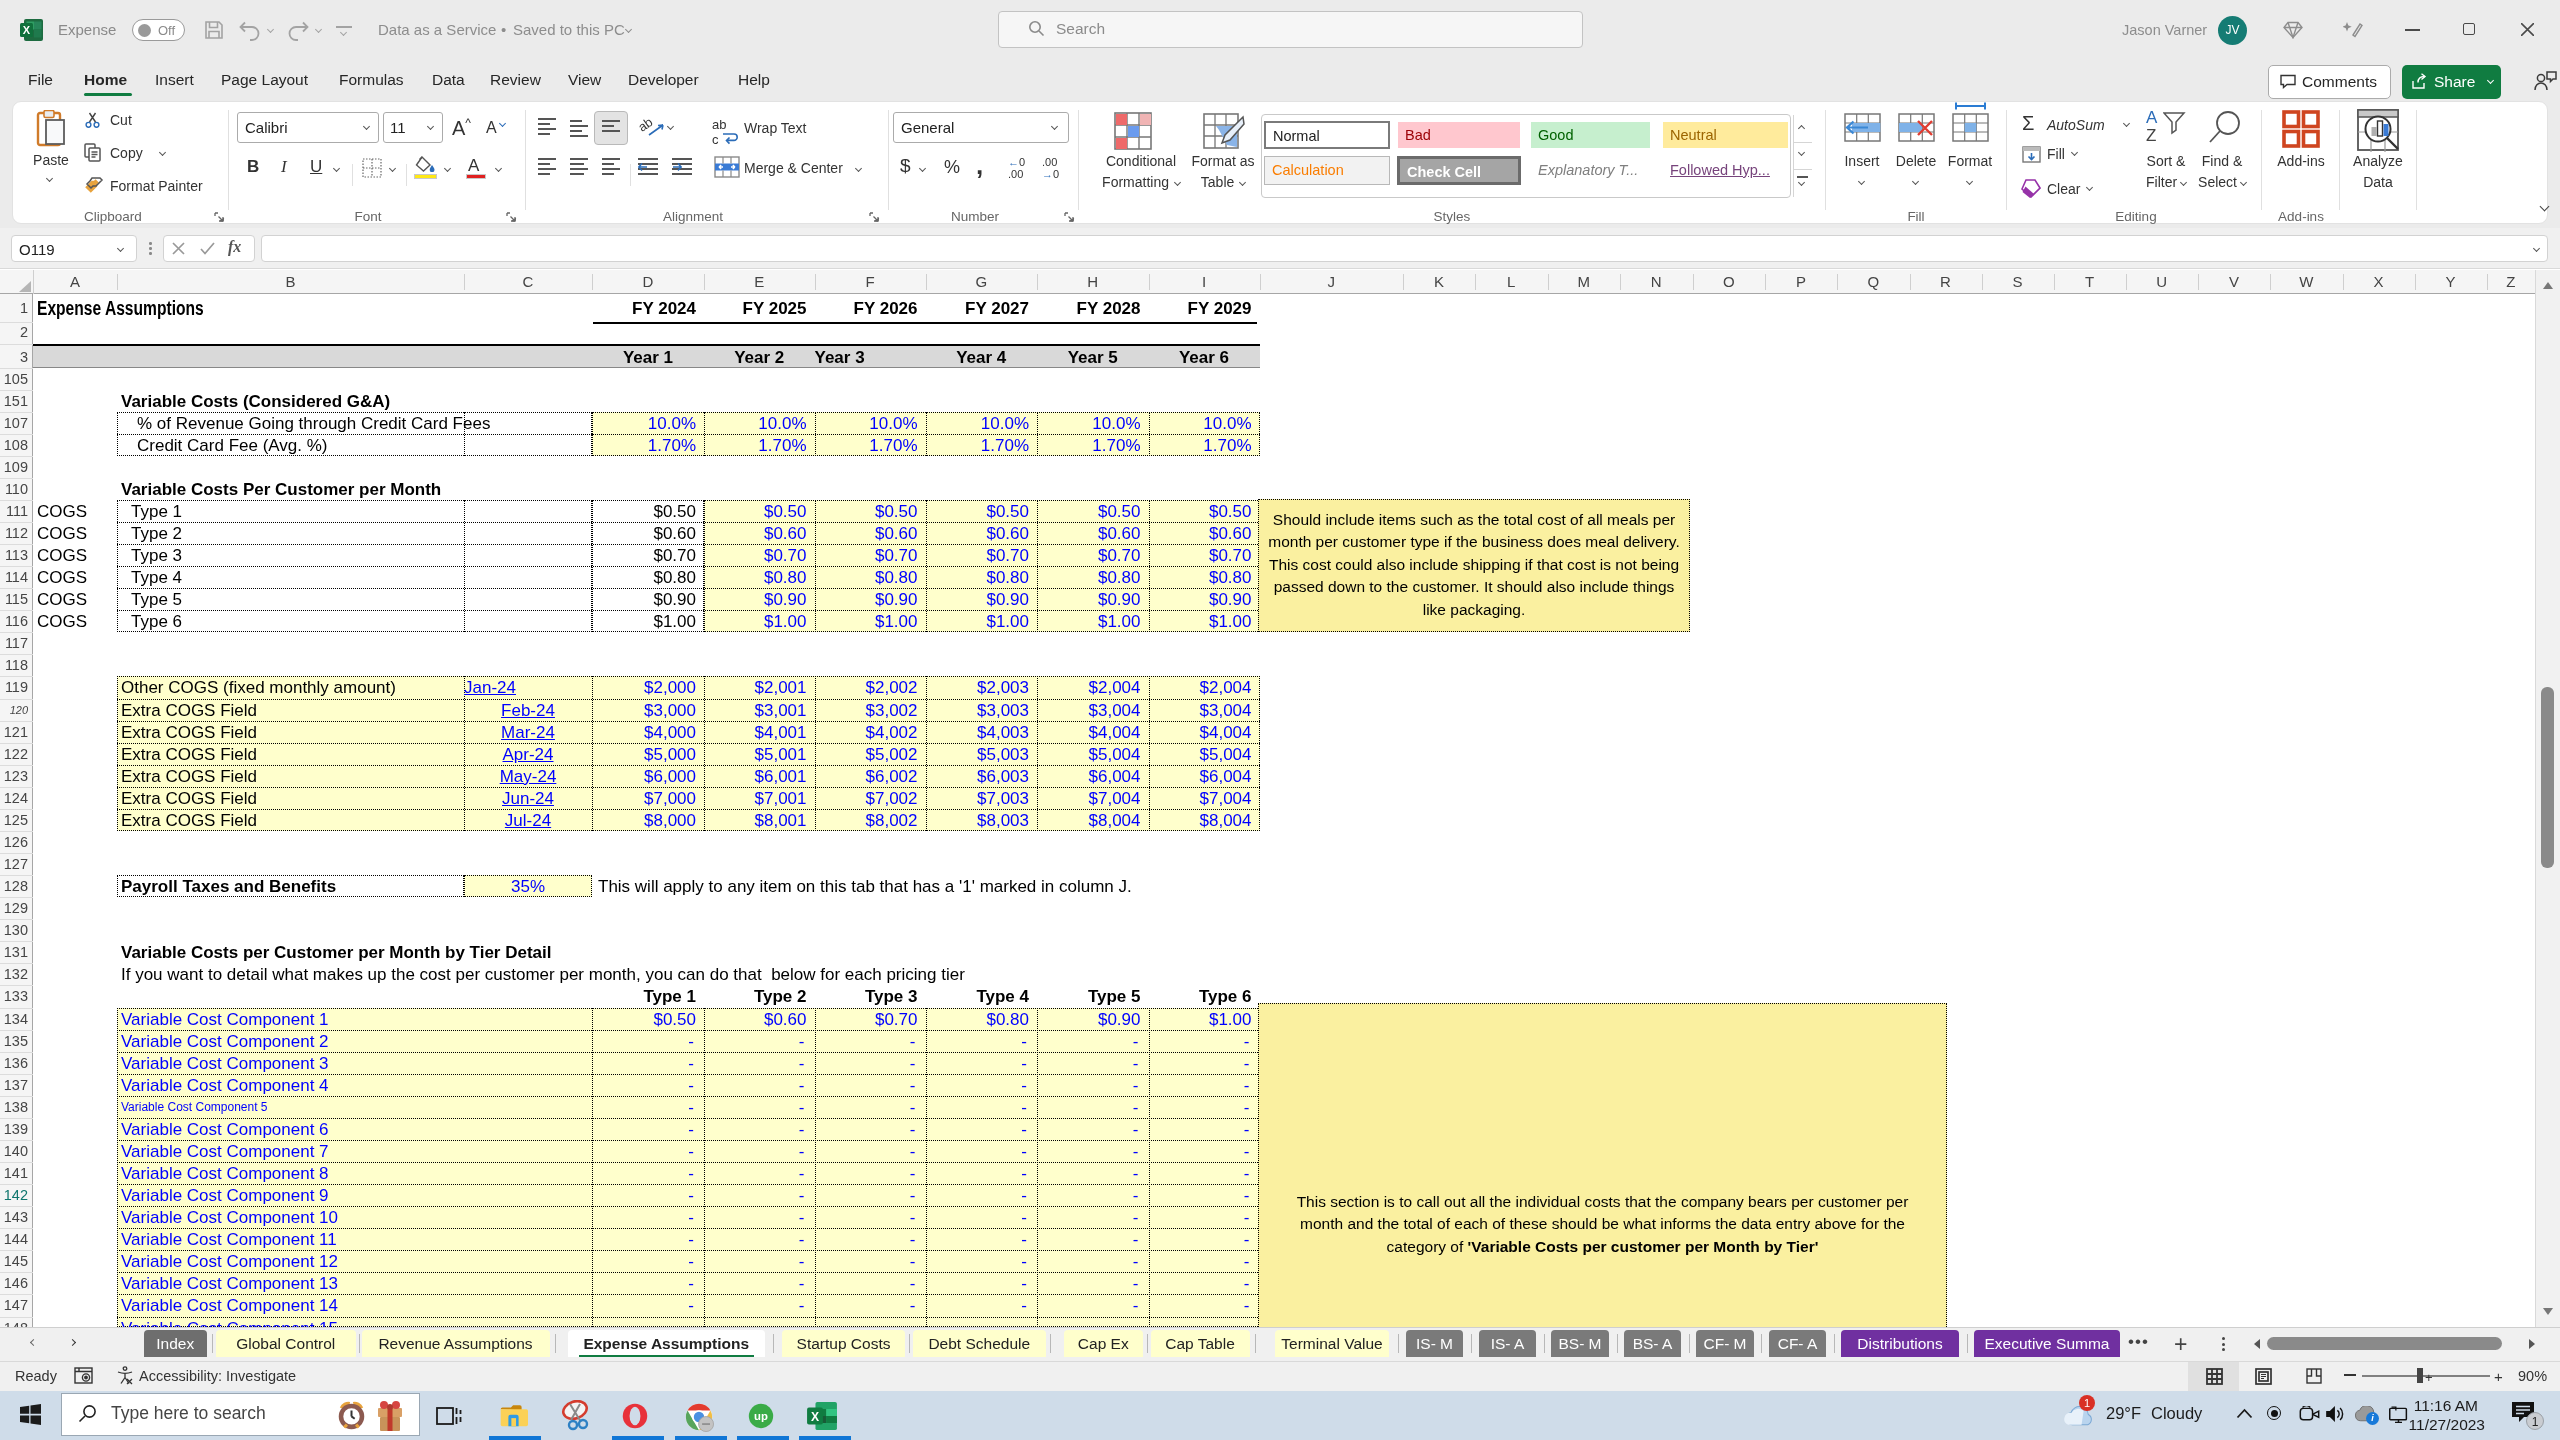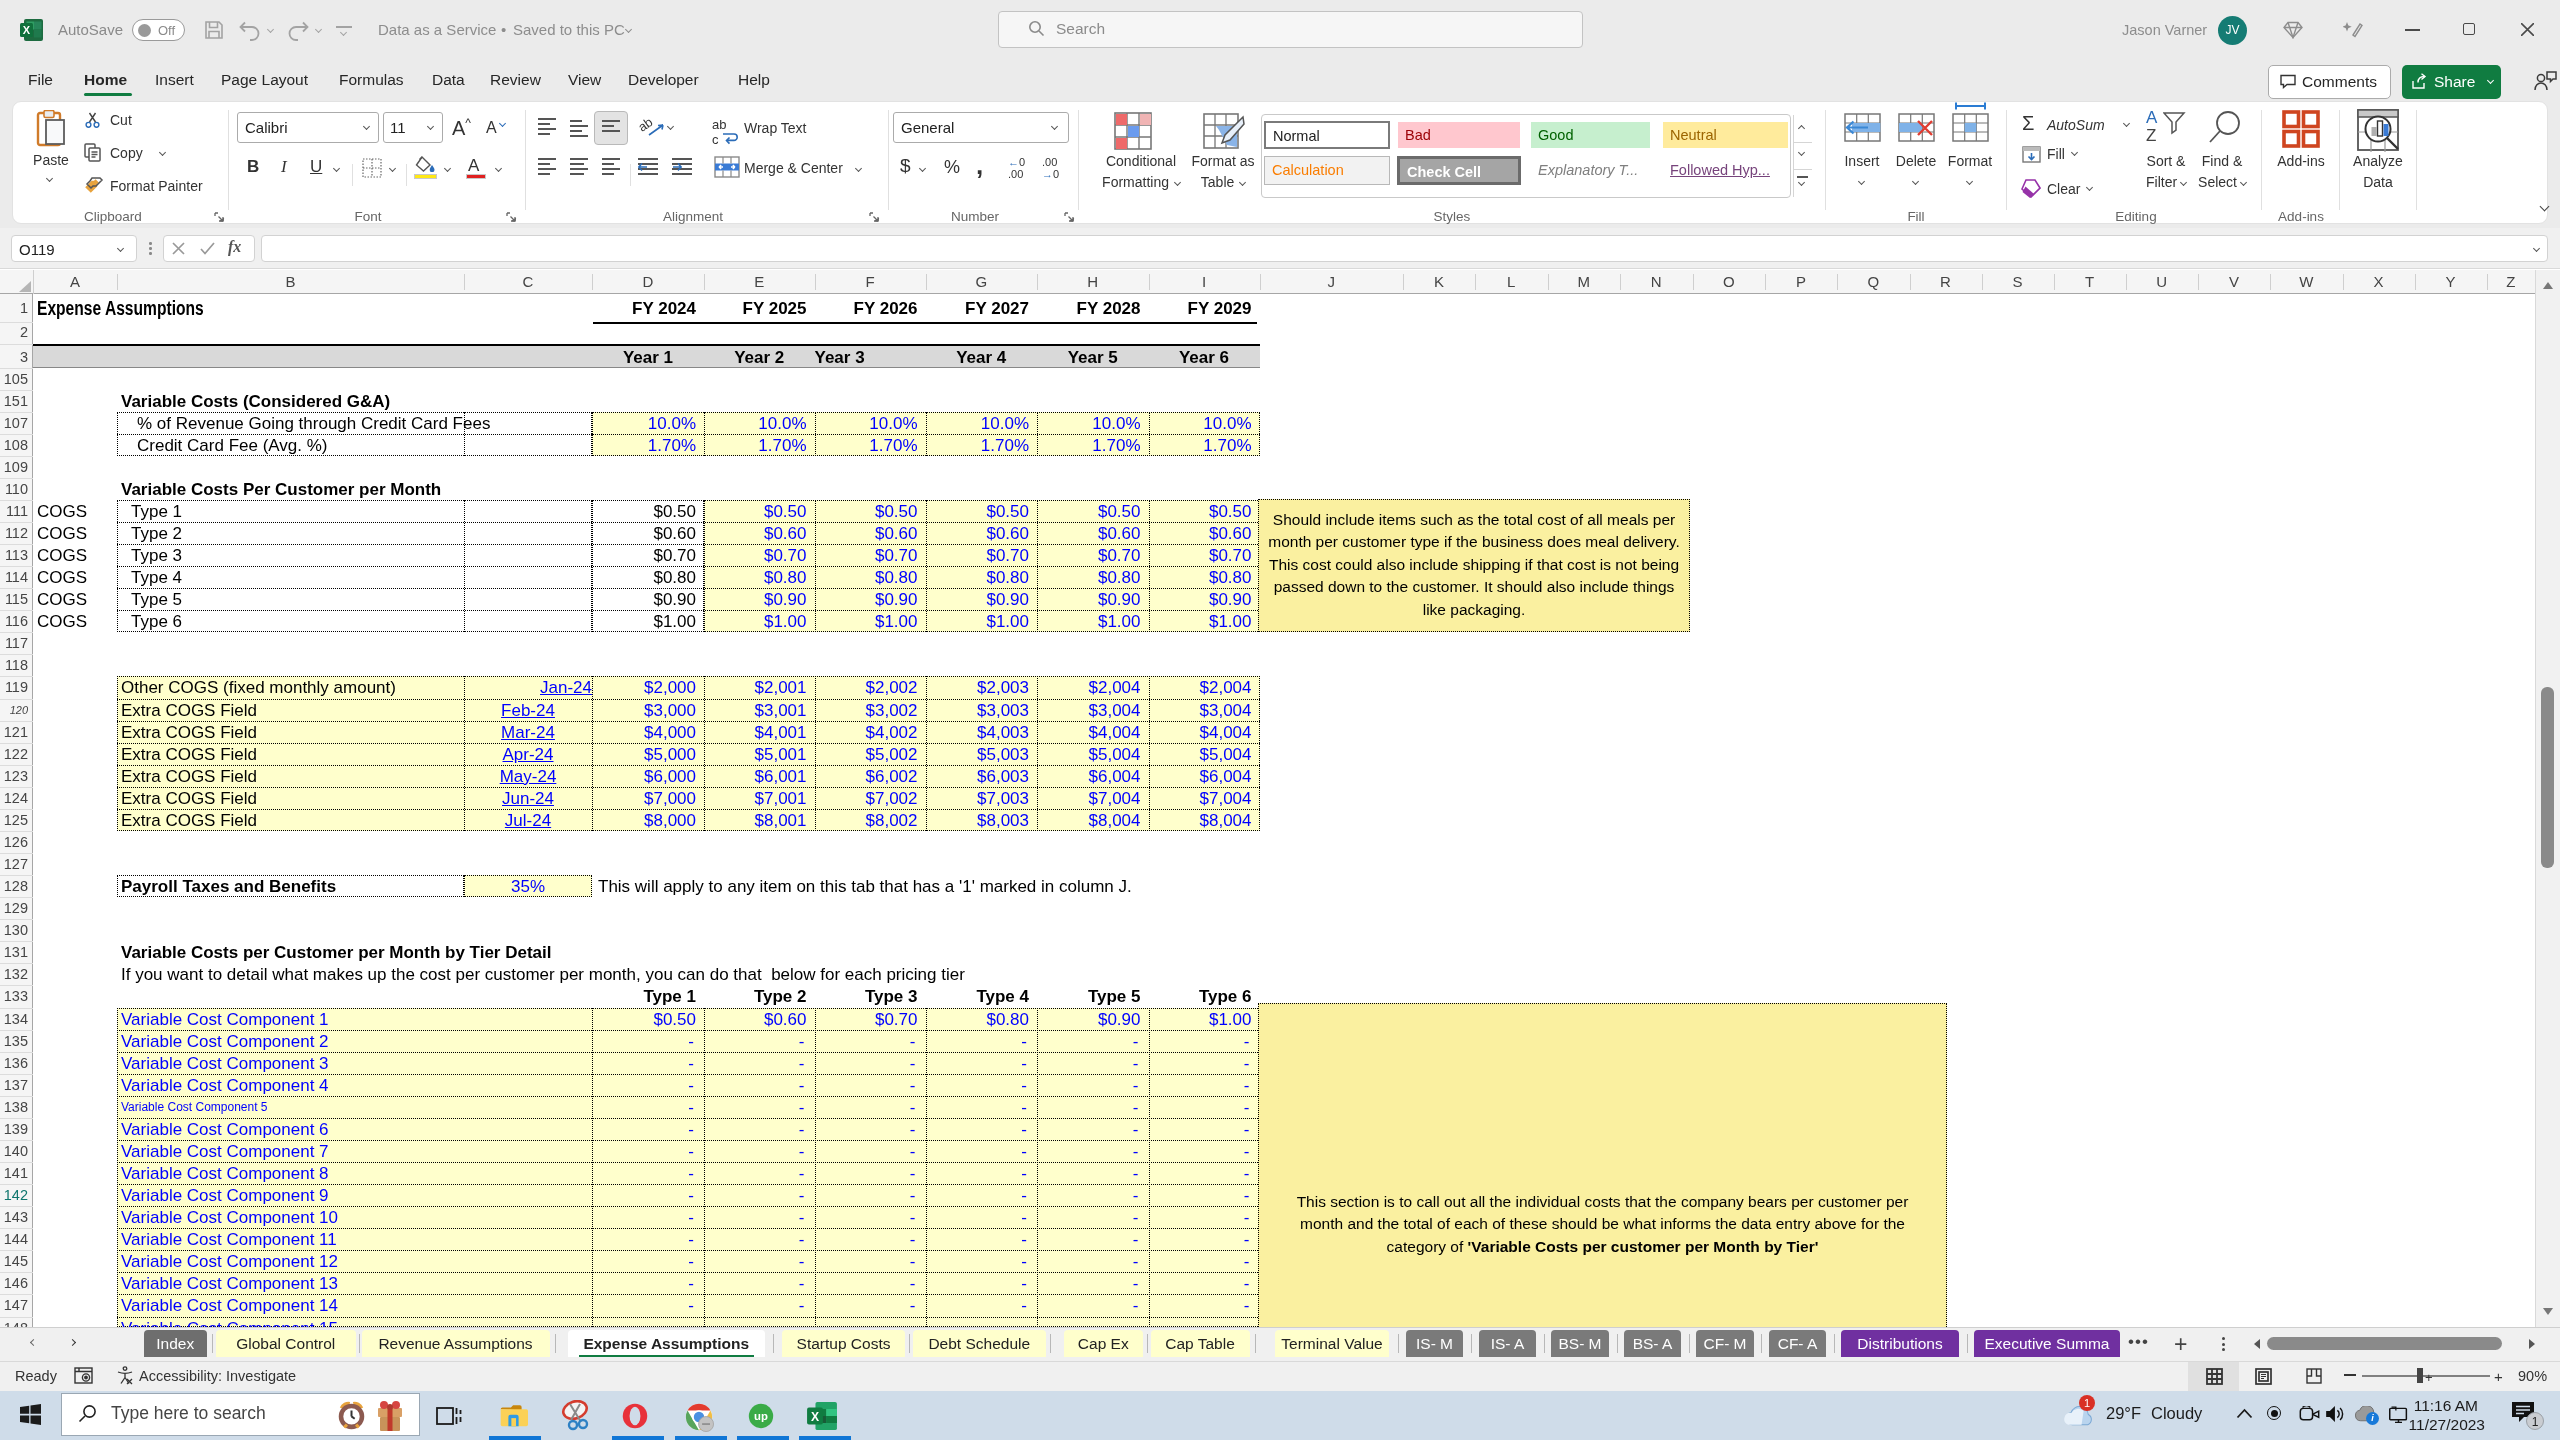--- a/index.html
+++ b/index.html
@@ -11,21 +11,21 @@
 
 <div class="ab" style="left:0;top:0;width:2560px;height:60px;background:#ebebeb;"></div>
 <svg class="ab" style="left:20px;top:18px" width="24" height="24" viewBox="0 0 24 24">
 <rect x="4" y="1" width="19" height="22" rx="2" fill="#1d6b40"></rect>
 <rect x="6.5" y="3.5" width="7.5" height="8" fill="#2f9e63"></rect>
 <rect x="14" y="3.5" width="7.5" height="8" fill="#27865a"></rect>
 <rect x="14" y="11.5" width="7.5" height="8" fill="#1f7a4d"></rect>
 <rect x="0" y="5" width="13" height="14" rx="1.5" fill="#10703c"></rect>
 <text x="6.5" y="16" font-size="11" font-family="Liberation Sans" font-weight="bold" fill="#fff" text-anchor="middle">X</text>
 </svg>
-<div class="ab" style="left:58px;top:21px;font-size:15px;color:#8a8a8a;">AutoSave</div>
+<div class="ab" style="left:58px;top:21px;font-size:15px;color:#8a8a8a;">Expense</div>
 <div class="ab" style="left:132px;top:19px;width:53px;height:22px;border:1.5px solid #9a9a9a;border-radius:11px;background:#fff;"></div>
 <div class="ab" style="left:138px;top:24px;width:13px;height:13px;border-radius:50%;background:#9a9a9a;"></div>
 <div class="ab" style="left:158px;top:23px;font-size:13px;color:#8a8a8a;">Off</div>
 <svg class="ab" style="left:203px;top:19px" width="22" height="22" viewBox="0 0 22 22" fill="none" stroke="#a3a3a3" stroke-width="1.6">
 <path d="M3 3 h13 l3 3 v13 h-16 z"></path>
     <path d="M6.5 3 v5.5 h8 V3"></path>
     <path d="M6 19 v-6.5 h10 V19"></path>
   </svg>
 <svg class="ab" style="left:238px;top:20px" width="24" height="22" viewBox="0 0 24 22" fill="none" stroke="#a3a3a3" stroke-width="1.8">
 <path d="M3 7 h11 a6.5 6.5 0 0 1 0 13 h-2"></path>
@@ -641,21 +641,21 @@
 <div class="ab" style="left:925.5px;top:676.48px;width:0;height:154.49px;border-left:1.5px dotted #000;"></div>
 <div class="ab" style="left:1037px;top:676.48px;width:0;height:154.49px;border-left:1.5px dotted #000;"></div>
 <div class="ab" style="left:1148.5px;top:676.48px;width:0;height:154.49px;border-left:1.5px dotted #000;"></div>
 <div class="ab" style="left:117px;top:698.55px;width:1142.5px;height:0;border-top:1.5px dotted #000;"></div>
 <div class="ab" style="left:117px;top:720.62px;width:1142.5px;height:0;border-top:1.5px dotted #000;"></div>
 <div class="ab" style="left:117px;top:742.69px;width:1142.5px;height:0;border-top:1.5px dotted #000;"></div>
 <div class="ab" style="left:117px;top:764.76px;width:1142.5px;height:0;border-top:1.5px dotted #000;"></div>
 <div class="ab" style="left:117px;top:786.8299999999999px;width:1142.5px;height:0;border-top:1.5px dotted #000;"></div>
 <div class="ab" style="left:117px;top:808.9px;width:1142.5px;height:0;border-top:1.5px dotted #000;"></div>
 <div class="ab" style="left:121px;top:676.48px;height:22.07000000000005px;line-height:23.07000000000005px;font-size:17px;color:#000;white-space:nowrap;">Other COGS (fixed monthly amount)</div>
-<div class="ab" style="left:464px;top:676.48px;width:128px;height:22.07000000000005px;line-height:23.07000000000005px;font-size:17px;color:#0000FF;text-align:right;text-decoration:underline;white-space:nowrap;">Jan-24</div>
+<div class="ab" style="left:464px;top:676.48px;width:128px;height:22.07000000000005px;line-height:23.07000000000005px;font-size:17px;color:#0000FF;text-align:left;text-decoration:underline;white-space:nowrap;">Jan-24</div>
 <div class="ab" style="left:592px;top:676.48px;width:112px;height:22.07000000000005px;line-height:23.07000000000005px;font-size:17px;color:#0000FF;text-align:right;padding-right:8px;white-space:nowrap;">$2,000</div>
 <div class="ab" style="left:704px;top:676.48px;width:110.5px;height:22.07000000000005px;line-height:23.07000000000005px;font-size:17px;color:#0000FF;text-align:right;padding-right:8px;white-space:nowrap;">$2,001</div>
 <div class="ab" style="left:814.5px;top:676.48px;width:111.0px;height:22.07000000000005px;line-height:23.07000000000005px;font-size:17px;color:#0000FF;text-align:right;padding-right:8px;white-space:nowrap;">$2,002</div>
 <div class="ab" style="left:925.5px;top:676.48px;width:111.5px;height:22.07000000000005px;line-height:23.07000000000005px;font-size:17px;color:#0000FF;text-align:right;padding-right:8px;white-space:nowrap;">$2,003</div>
 <div class="ab" style="left:1037px;top:676.48px;width:111.5px;height:22.07000000000005px;line-height:23.07000000000005px;font-size:17px;color:#0000FF;text-align:right;padding-right:8px;white-space:nowrap;">$2,004</div>
 <div class="ab" style="left:1148.5px;top:676.48px;width:111.0px;height:22.07000000000005px;line-height:23.07000000000005px;font-size:17px;color:#0000FF;text-align:right;padding-right:8px;white-space:nowrap;">$2,004</div>
 <div class="ab" style="left:121px;top:698.55px;height:22.07000000000005px;line-height:23.07000000000005px;font-size:17px;color:#000;white-space:nowrap;">Extra COGS Field</div>
 <div class="ab" style="left:464px;top:698.55px;width:128px;height:22.07000000000005px;line-height:23.07000000000005px;font-size:17px;color:#0000FF;text-align:center;text-decoration:underline;white-space:nowrap;">Feb-24</div>
 <div class="ab" style="left:592px;top:698.55px;width:112px;height:22.07000000000005px;line-height:23.07000000000005px;font-size:17px;color:#0000FF;text-align:right;padding-right:8px;white-space:nowrap;">$3,000</div>
 <div class="ab" style="left:704px;top:698.55px;width:110.5px;height:22.07000000000005px;line-height:23.07000000000005px;font-size:17px;color:#0000FF;text-align:right;padding-right:8px;white-space:nowrap;">$3,001</div>

